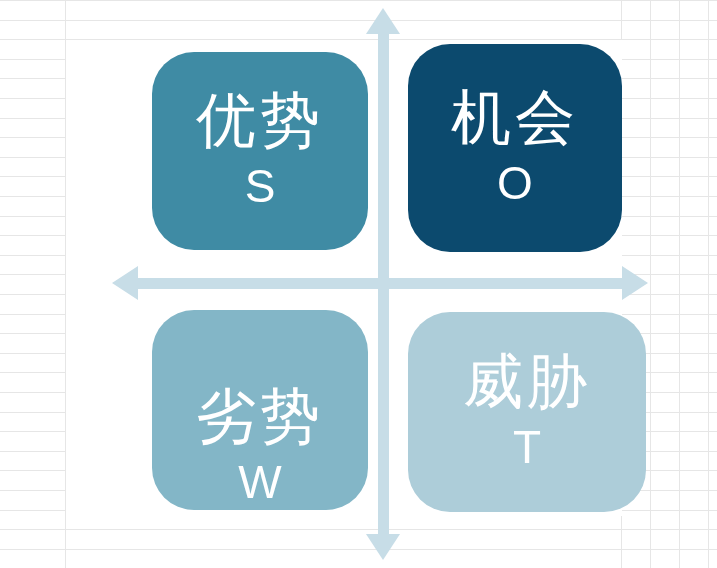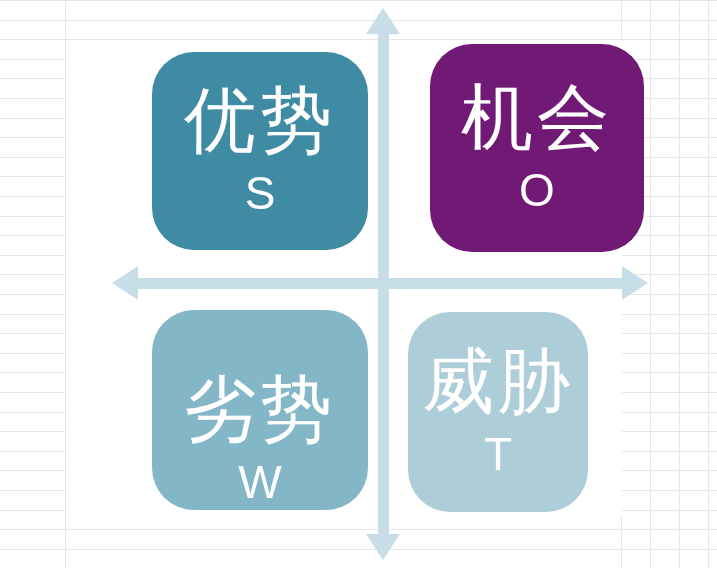--- a/index.html
+++ b/index.html
@@ -105,34 +105,34 @@
       border-radius: 42px;
       display: flex;
       flex-direction: column;
       align-items: center;
       justify-content: center;
       color: #ffffff;
       text-align: center;
     }
     .quad .cn {
       font-family: "DejaVu Serif", "Liberation Serif", serif;
-      font-size: 72px;
+      font-size: 60px;
       line-height: 1.1;
       letter-spacing: 4px;
     }
     .quad .lt {
       font-family: "Liberation Sans", sans-serif;
       font-size: 46px;
       line-height: 1.2;
       margin-top: 6px;
     }
     .q0 { left: 152px; top: 52px;  width: 216px; height: 198px; }
     .q1 { left: 408px; top: 44px;  width: 214px; height: 208px; }
     .q2 { left: 152px; top: 310px; width: 216px; height: 200px; }
-    .q3 { left: 408px; top: 312px; width: 180px; height: 200px; justify-content: center; }
+    .q3 { left: 408px; top: 312px; width: 238px; height: 200px; justify-content: center; }
   </style>
 </head>
 <body style="background: rgb(255, 255, 255);">
 
 <div class="stage">
 
   <div class="hgrid"></div>
   <div class="vline" style="left:65px"></div>
   <div class="vline" style="left:621px"></div>
   <div class="vline" style="left:650px"></div>
@@ -151,21 +151,21 @@
     <div class="head-left"></div>
     <div class="shaft-h"></div>
     <div class="head-right"></div>
   </div>
 
   <div class="quad q0" style="background: rgb(63, 139, 164);">
     <div class="cn">优势</div>
     <div class="lt">S</div>
   </div>
 
-  <div class="quad q1" style="background: #701a75; margin-left: 22px;">
+  <div class="quad q1" style="background: #0c4a6e;">
     <div class="cn">机会</div>
     <div class="lt">O</div>
   </div>
 
   <div class="quad q2" style="background: rgb(131, 182, 199); justify-content: flex-end;">
     <div class="cn">劣势</div>
     <div class="lt">W</div>
   </div>
 
   <div class="quad q3" style="background: rgb(173, 205, 217);">

